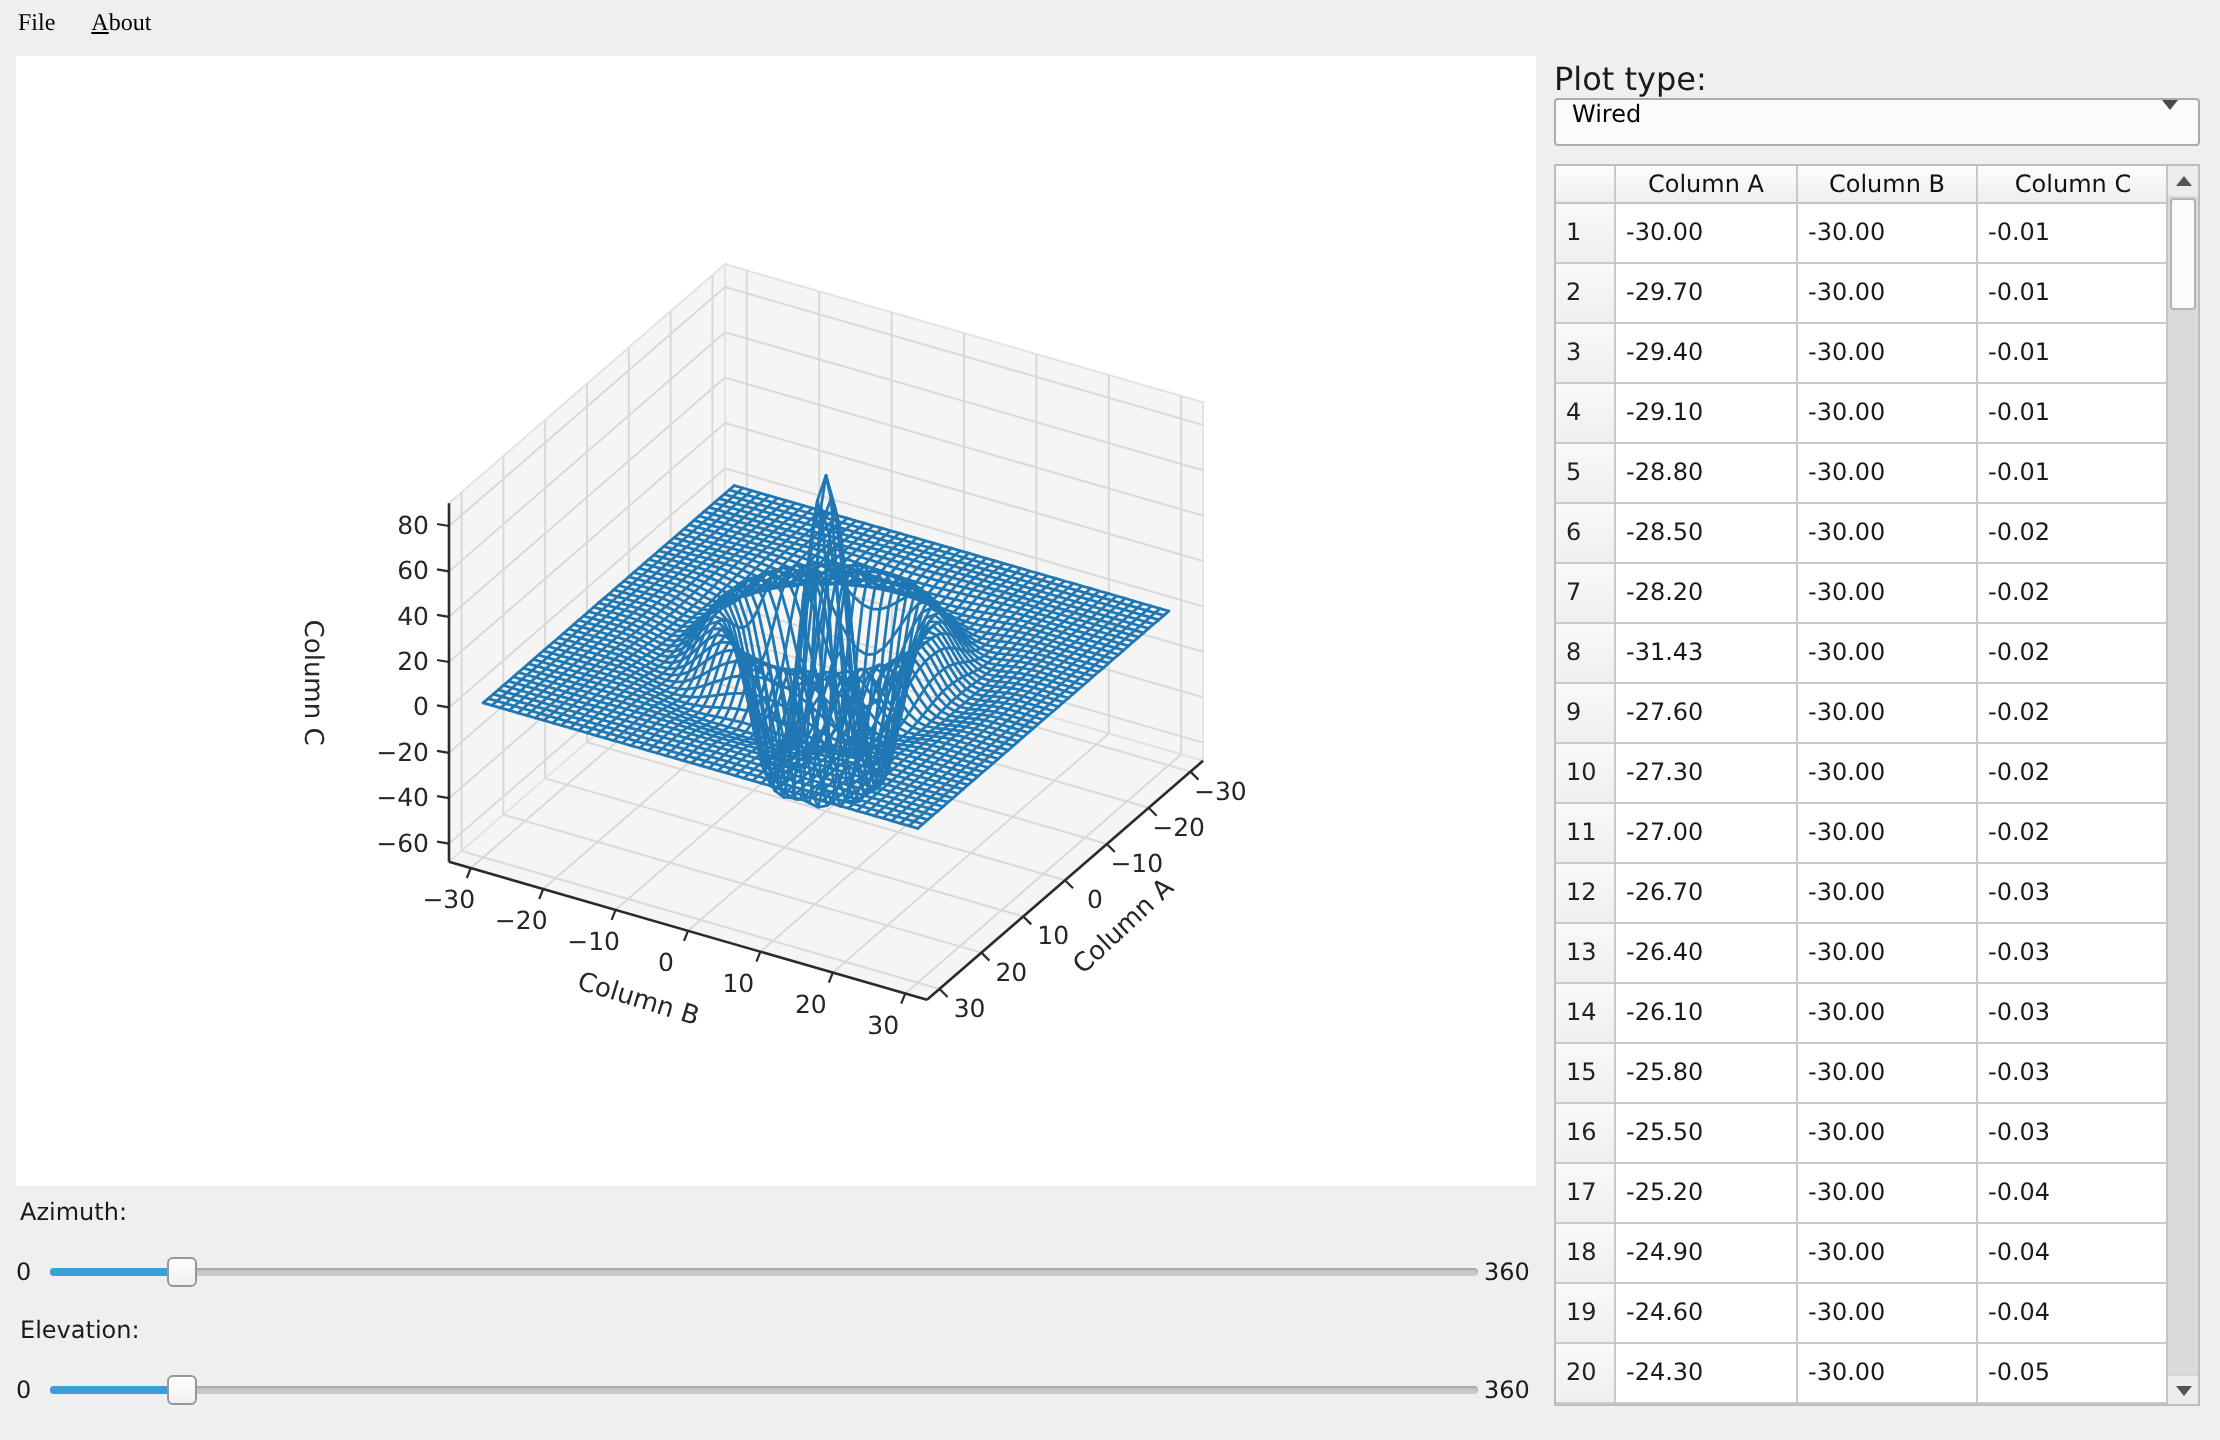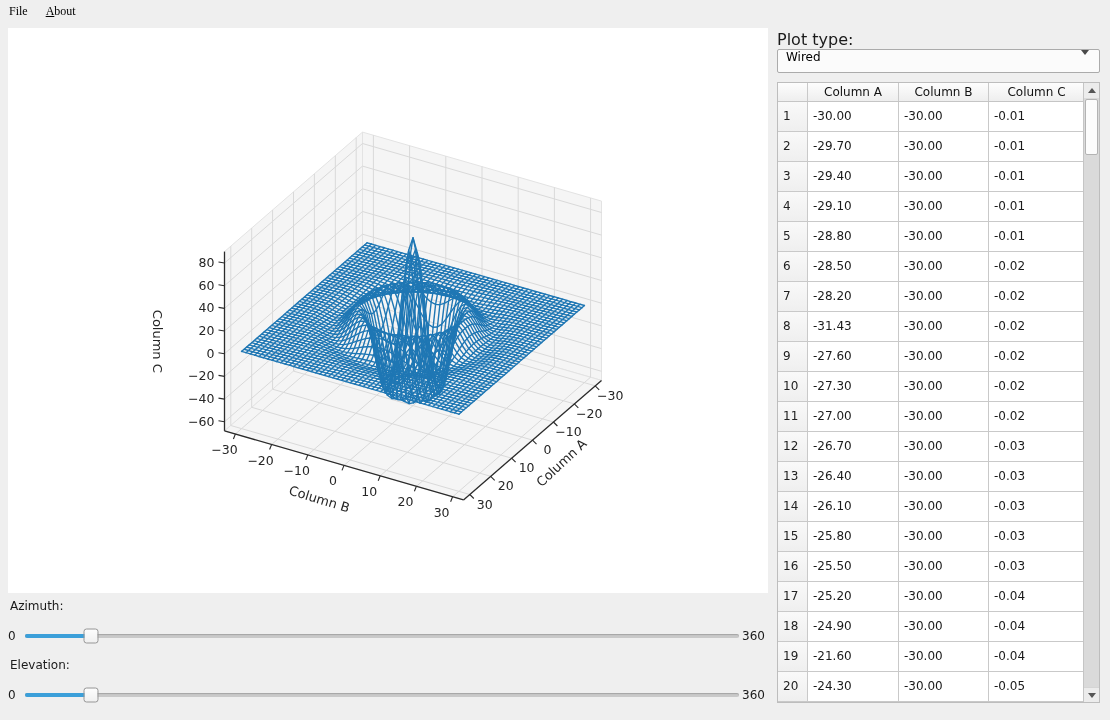--- a/index.html
+++ b/index.html
@@ -421,21 +421,21 @@
         <div class="td v3">-0.04</div>
       </div>
       <div class="tr">
         <div class="td rownum">18</div>
         <div class="td v1">-24.90</div>
         <div class="td v2">-30.00</div>
         <div class="td v3">-0.04</div>
       </div>
       <div class="tr">
         <div class="td rownum">19</div>
-        <div class="td v1">-21.60</div>
+        <div class="td v1">-24.60</div>
         <div class="td v2">-30.00</div>
         <div class="td v3">-0.04</div>
       </div>
       <div class="tr">
         <div class="td rownum">20</div>
         <div class="td v1">-24.30</div>
         <div class="td v2">-30.00</div>
         <div class="td v3">-0.05</div>
       </div>
     </div>

